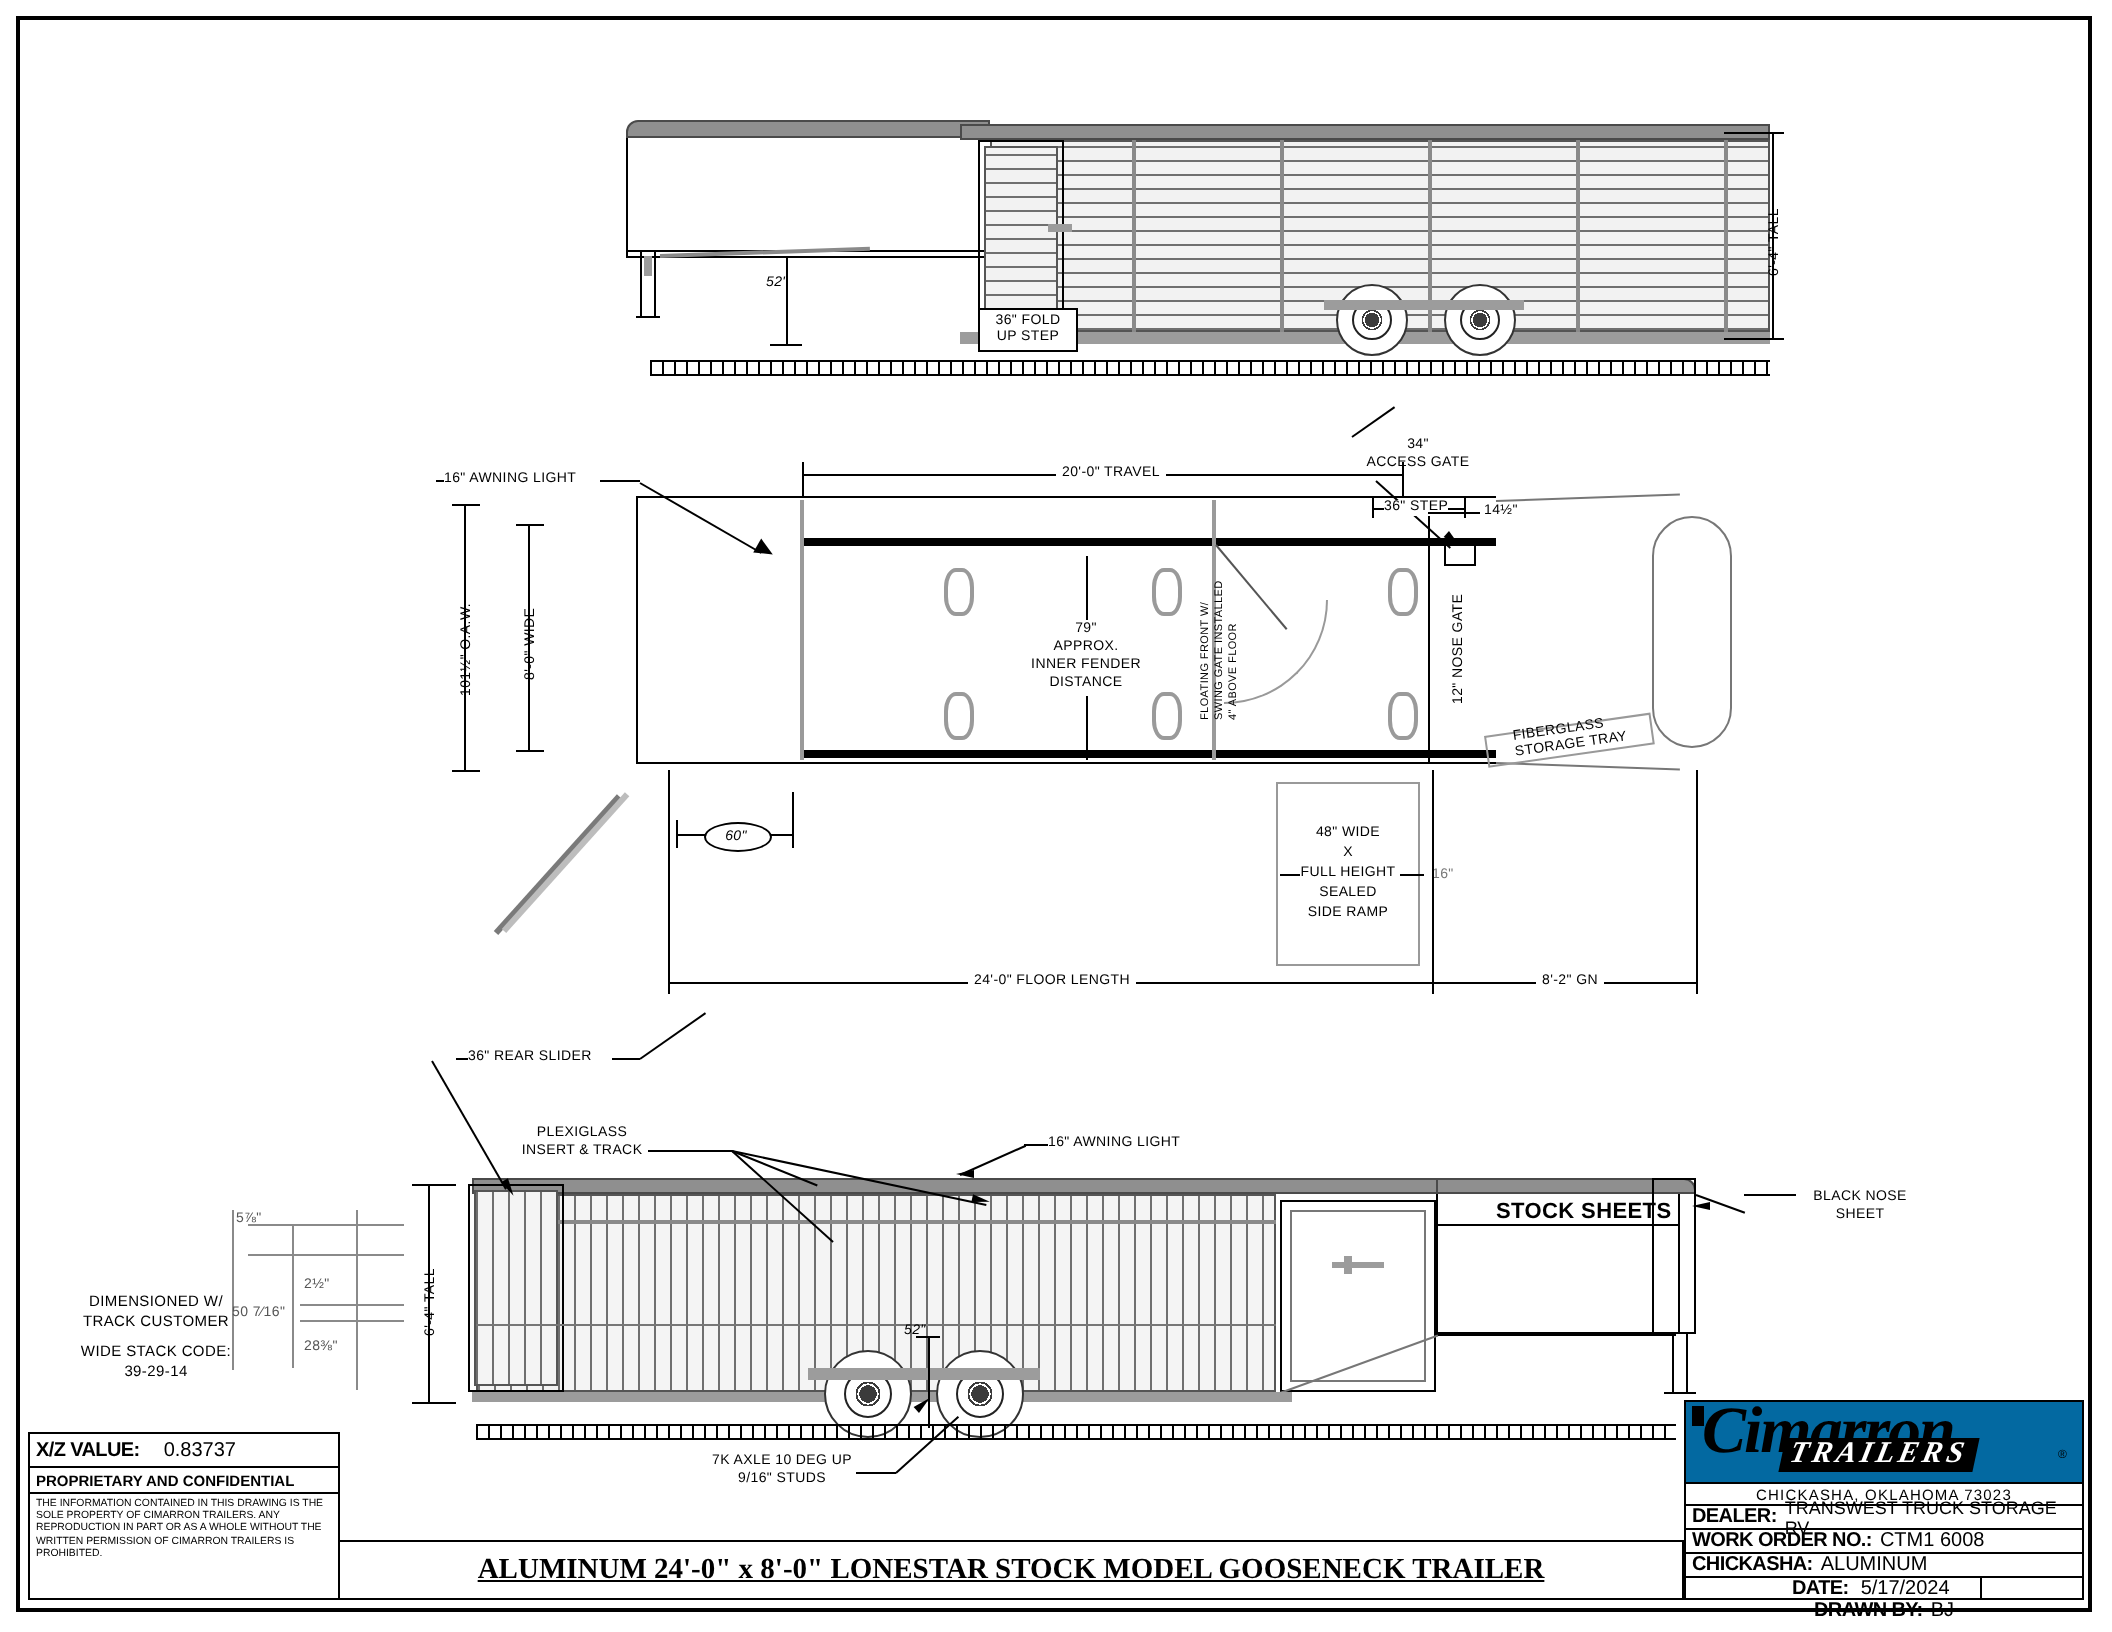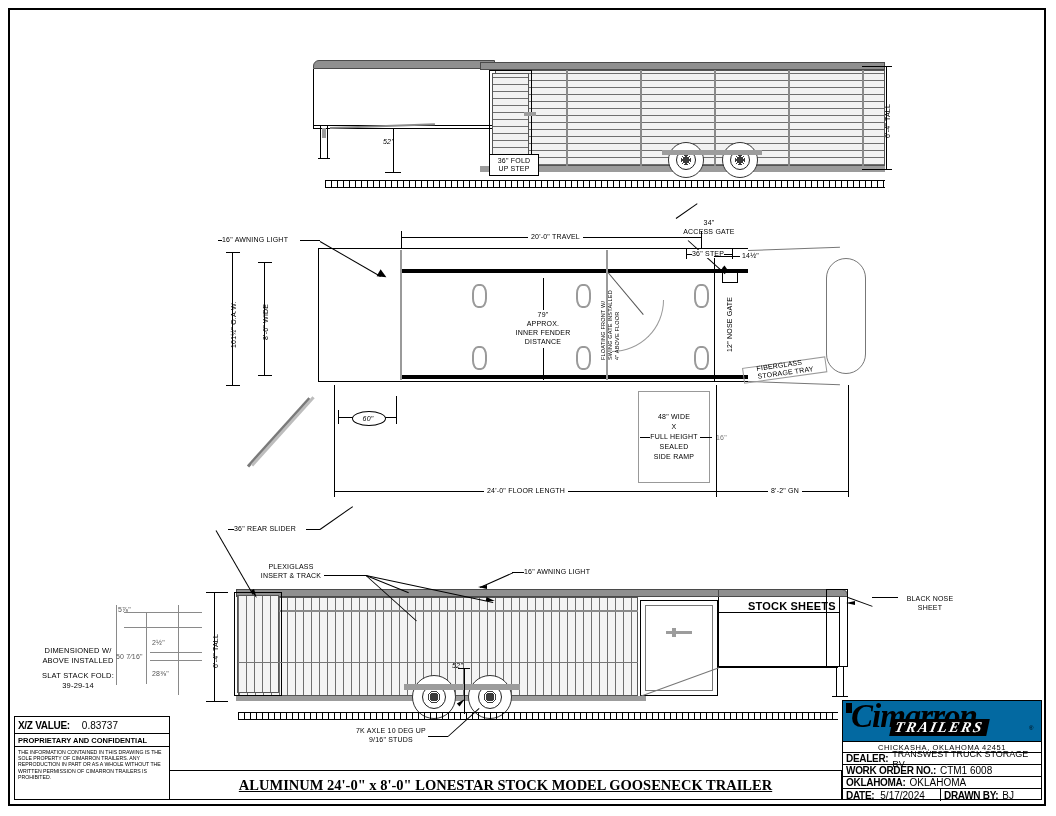--- a/index.html
+++ b/index.html
@@ -14,21 +14,21 @@
   .hln{height:1px;}
   .vln{width:1px;}
   .gry{background:#8a8a8a;}
   .box{position:absolute;border:1px solid #000;box-sizing:border-box;}
   .gbox{position:absolute;border:1px solid #999;box-sizing:border-box;}
   .fillbox{position:absolute;background:#9c9c9c;}
   .dk{position:absolute;background:#000;}
   
   .tb{position:absolute;box-sizing:border-box;border:1px solid #000;}
   .tb .row{border-bottom:1px solid #000;display:flex;align-items:center;padding:0 3px;box-sizing:border-box;}
-  .tb .row:last-child{border-bottom:none;}
+  .tb .row:last-child{border-bottom:none;flex-direction:column;}
   .k{font-weight:bold;font-size:10px;letter-spacing:-0.3px;}
   .v{font-size:10px;margin-left:4px;}
   .fineprint{font-size:5.2px;line-height:6.2px;padding:2px 3px;letter-spacing:0px;}
   .maintitle{font-family:"Liberation Serif",serif;font-weight:bold;font-size:14.5px;text-decoration:underline;text-align:center;letter-spacing:0px;}
   .logoTxt{font-family:"Liberation Serif",serif;font-style:italic;font-weight:bold;}
   .ground{position:absolute;height:6px;border-top:1px solid #000;border-bottom:1px solid #000;background:
      repeating-linear-gradient(90deg,#000 0 1px,transparent 1px 6px);}
   .slatpanel{position:absolute;background:
      repeating-linear-gradient(0deg,#6f6f6f 0 1px,#f2f2f2 1px 7px);border:1px solid #555;box-sizing:border-box;}
   .slatpanelV{position:absolute;background:
@@ -298,22 +298,22 @@
     <div class="ln hln gry" style="left:150px;top:660px;width:52px;"></div>
     <div class="ln vln gry" style="left:116px;top:605px;height:80px;"></div>
     <div class="ln vln gry" style="left:146px;top:612px;height:72px;"></div>
     <div class="ln vln gry" style="left:178px;top:605px;height:90px;"></div>
     <div class="lbl" style="left:118px;top:606px;color:#555;">5⅞"</div>
     <div class="lbl" style="left:116px;top:653px;color:#555;">50 7⁄16"</div>
     <div class="lbl" style="left:152px;top:639px;color:#555;">2½"</div>
     <div class="lbl" style="left:152px;top:670px;color:#555;">28⅜"</div>
 
     <div class="lbl c" style="left:32px;top:646px;width:92px;white-space:pre-line;line-height:10px;font-size:7.5px;">DIMENSIONED W/
-ABOVE INSTALLED</div>
-    <div class="lbl c" style="left:32px;top:672px;width:92px;font-size:7.5px;">SLAT STACK FOLD:</div>
+TRACK CUSTOMER</div>
+    <div class="lbl c" style="left:32px;top:672px;width:92px;font-size:7.5px;">WIDE STACK CODE:</div>
     <div class="lbl c" style="left:32px;top:682px;width:92px;font-size:7.5px;">39-29-14</div>
   </div>
 
   <div class="tb" style="left:14px;top:716px;width:156px;height:84px;">
     <div class="row" style="height:17px;">
       <span class="k">X/Z VALUE:</span>
       <span class="v" style="margin-left:12px;">0.83737</span>
     </div>
     <div class="row" style="height:13px;">
       <span style="font-size:7.5px;font-weight:bold;">PROPRIETARY AND CONFIDENTIAL</span>
@@ -327,33 +327,33 @@
 
   <div class="tb" style="left:842px;top:700px;width:200px;height:100px;">
     <div style="height:40px;position:relative;border-bottom:1px solid #000;overflow:hidden;background:#0369a1;">
       <div style="position:absolute;left:3px;top:2px;width:6px;height:10px;background:#000;"></div>
       <div class="logoTxt" style="position:absolute;left:8px;top:-3px;font-size:33px;letter-spacing:-1px;">Cimarron</div>
       <div class="logoTxt" style="position:absolute;left:48px;top:18px;font-size:15px;color:#fff;letter-spacing:2px;
                   background:#000;padding:0 4px;transform:skewX(-12deg);">TRAILERS</div>
       <div style="position:absolute;left:186px;top:24px;font-size:6px;">®</div>
     </div>
     <div class="row" style="height:11px;justify-content:center;">
-      <span style="font-size:7.5px;letter-spacing:.6px;">CHICKASHA, OKLAHOMA 42451</span>
+      <span style="font-size:7.5px;letter-spacing:.6px;">CHICKASHA, OKLAHOMA 73023</span>
     </div>
     <div class="row" style="height:12px;">
       <span class="k">DEALER:</span>
       <span class="v" style="font-size:9px;">TRANSWEST TRUCK STORAGE RV</span>
     </div>
     <div class="row" style="height:12px;">
       <span class="k">WORK ORDER NO.:</span>
       <span class="v">CTM1 6008</span>
     </div>
     <div class="row" style="height:12px;">
-      <span class="k">OKLAHOMA:</span>
-      <span class="v">OKLAHOMA</span>
+      <span class="k">CHICKASHA:</span>
+      <span class="v">ALUMINUM</span>
     </div>
     <div class="row" style="height:12px;padding:0;">
       <div style="width:98px;display:flex;align-items:center;padding:0 3px;border-right:1px solid #000;height:100%;box-sizing:border-box;">
         <span class="k">DATE:</span>
         <span class="v" style="margin-left:6px;">5/17/2024</span>
       </div>
       <div style="flex:1;display:flex;align-items:center;padding:0 3px;">
         <span class="k">DRAWN BY:</span>
         <span class="v">BJ</span>
       </div>

